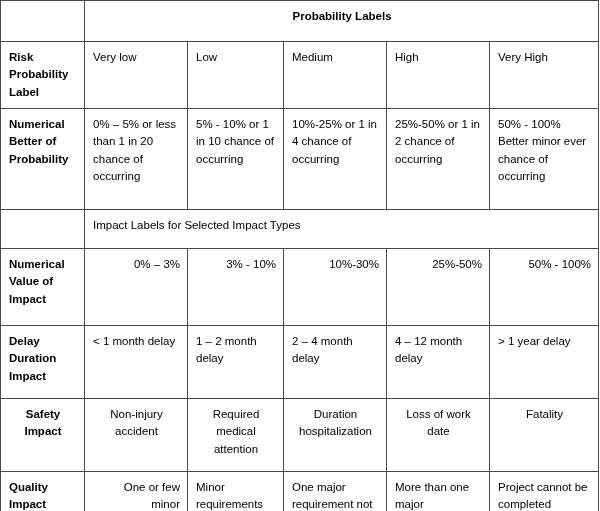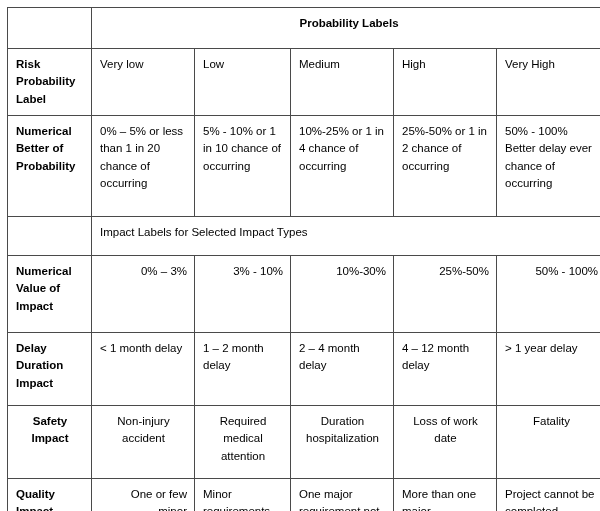--- a/index.html
+++ b/index.html
@@ -12,21 +12,21 @@
     height: 511px;
     font-family: "Liberation Sans", sans-serif;
     font-size: 11.5px;
     color: #000000;
     overflow: hidden;
   }
   .sheet {
     width: 598px;
     height: 509px;
     box-sizing: border-box;
-    padding: 7px;
+    padding: 0;
   }
   table.matrix {
     border-collapse: collapse;
     table-layout: fixed;
     width: 598px;
     height: 509px;
     border: 1px solid #4a4a4a;
   }
   table.matrix td {
     border: 1px solid #4a4a4a;
@@ -96,21 +96,21 @@
       </tr>
 
       <tr class="r-num-prob">
         <td class="rowhead">Numerical Better of Probability</td>
         <td>0% – 5% or less than 1 in 20 chance of occurring</td>
         <td>5% - 10% or 1 in 10 chance of occurring</td>
         <td>10%-25% or 1 in 4 chance of occurring</td>
         <td>25%-50% or 1 in 2 chance of occurring</td>
         <td>
             <div>50% - 100%</div>
-            <div>Better delay ever chance of occurring</div>
+            <div>Better minor ever chance of occurring</div>
           </td>
       </tr>
 
       <tr class="r-banner2">
         <td></td>
         <td class="banner-plain" colspan="5">Impact Labels for Selected Impact Types</td>
       </tr>
 
       <tr class="r-num-impact">
         <td class="rowhead">Numerical Value of Impact</td>

